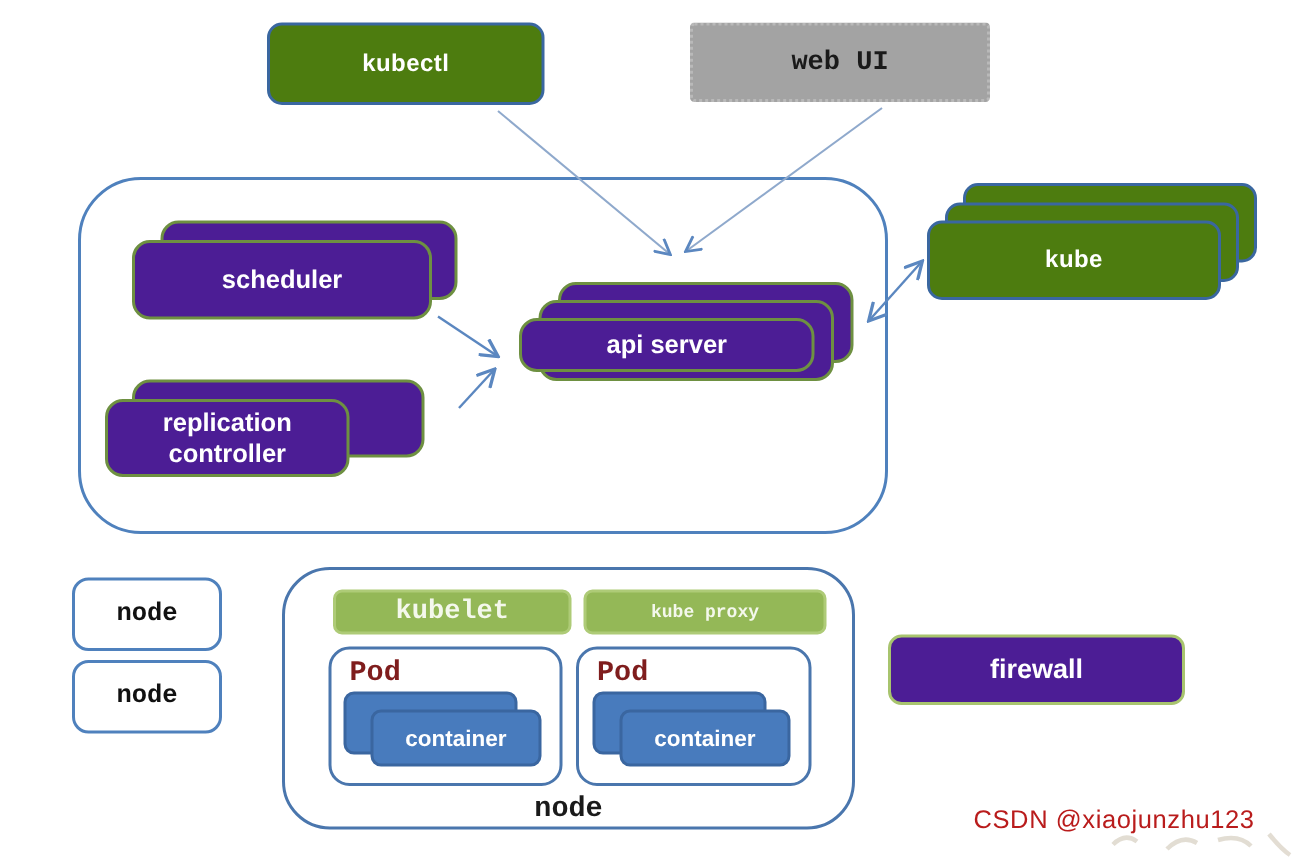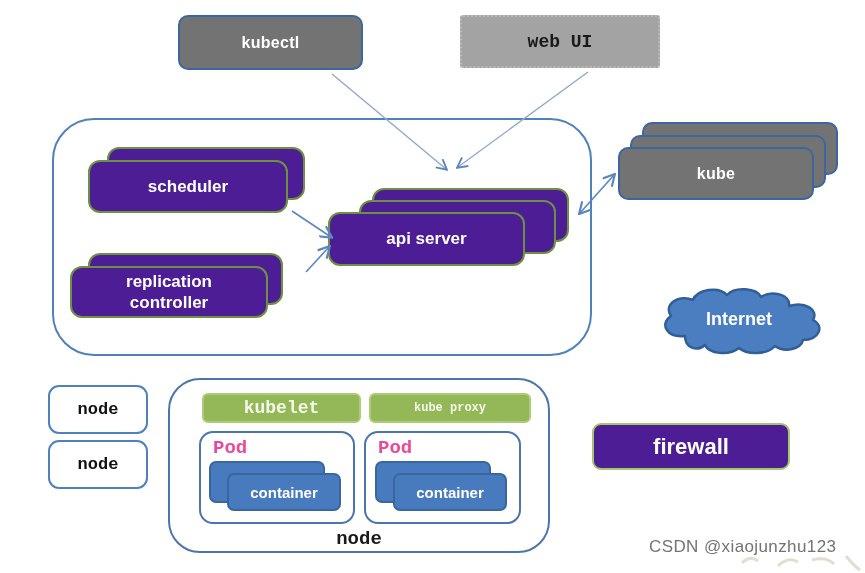--- a/index.html
+++ b/index.html
@@ -3,21 +3,21 @@
 <meta charset="utf-8">
 <style>
   html,body{margin:0;padding:0;background:#ffffff;}
   #canvas{
     position:relative;width:865px;height:573px;background:#ffffff;overflow:hidden;
     font-family:"Liberation Sans", sans-serif;
   }
   .abs{position:absolute;}
   
   .blue-box{
-    background:#737373;border:2px solid #3a67a0;border-radius:10px;
+    background:#4d7c0f;border:2px solid #3a67a0;border-radius:10px;
     color:#ffffff;display:flex;align-items:center;justify-content:center;
     font-size:16px;font-weight:600;letter-spacing:.3px;box-sizing:border-box;
   }
   .green-box{
     background:#4c1d95;border:2px solid #6e9041;border-radius:12px;
     color:#ffffff;display:flex;align-items:center;justify-content:center;
     font-size:17px;font-weight:600;box-sizing:border-box;text-align:center;line-height:1.25;
   }
   .green-flat{
     background:#94b857;border:2px solid #aecb77;border-radius:6px;
@@ -38,28 +38,28 @@
   .node-small{
     background:#ffffff;border:2.5px solid #4f81bd;border-radius:11px;box-sizing:border-box;
     display:flex;align-items:center;justify-content:center;
     font-family:"Liberation Mono", monospace;font-weight:bold;font-size:17px;color:#111;
   }
   .pod-box{
     border:2px solid #4a76ad;border-radius:14px;background:#ffffff;box-sizing:border-box;
   }
   .pod-title{
     position:absolute;top:4px;left:12px;
-    font-family:"Liberation Mono", monospace;font-weight:bold;font-size:19px;color:#ec4899;
+    font-family:"Liberation Mono", monospace;font-weight:bold;font-size:19px;color:#7f1d1d;
   }
   .container-box{
     background:#487bbd;border:2px solid #3a66a0;border-radius:7px;box-sizing:border-box;
     color:#ffffff;display:flex;align-items:center;justify-content:center;font-size:15px;font-weight:600;
   }
   .watermark{
-    color:#737373;font-size:17px;letter-spacing:.4px;white-space:nowrap;
+    color:#b91c1c;font-size:17px;letter-spacing:.4px;white-space:nowrap;
   }
   svg.overlay{position:absolute;left:0;top:0;pointer-events:none;}
 </style>
 </head>
 <body>
 
 <div id="canvas">
 
   <div class="abs blue-box" style="left:178px;top:15px;width:185px;height:55px;">
     <span>kubectl</span>
@@ -70,55 +70,49 @@
   </div>
 
   <div class="abs outline-box" style="left:52px;top:118px;width:540px;height:238px;"></div>
 
   <div class="abs green-box" style="left:107px;top:147px;width:198px;height:53px;"></div>
   <div class="abs green-box" style="left:88px;top:160px;width:200px;height:53px;">
     <span>scheduler</span>
   </div>
 
   <div class="abs green-box" style="left:88px;top:253px;width:195px;height:52px;"></div>
-  <div class="abs green-box" style="left:70px;top:266px;width:198px;height:52px;padding:0 30px;">
+  <div class="abs green-box" style="left:70px;top:266px;width:163px;height:52px;padding:0 30px;">
     <span>replication controller</span>
   </div>
 
   <div class="abs green-box" style="left:372px;top:188px;width:197px;height:54px;"></div>
   <div class="abs green-box" style="left:359px;top:200px;width:197px;height:54px;"></div>
-  <div class="abs green-box" style="left:328px;top:212px;width:197px;height:54px;">
+  <div class="abs green-box" style="left:346px;top:212px;width:197px;height:36px;">
     <span>api server</span>
   </div>
 
   <div class="abs blue-box" style="left:642px;top:122px;width:196px;height:53px;"></div>
   <div class="abs blue-box" style="left:630px;top:135px;width:196px;height:53px;"></div>
   <div class="abs blue-box" style="left:618px;top:147px;width:196px;height:53px;">
     <span>kube</span>
   </div>
 
-  <div class="abs" style="left:655px;top:286px;width:168px;height:70px;">
-    <svg width="168" height="70" viewBox="0 0 168 70">
-      <path d="M30,50 C12,52 4,38 16,30 C8,18 24,8 38,14 C42,3 64,0 72,9 C80,0 102,2 106,11 C116,4 136,8 134,20 C150,15 164,24 158,34 C170,40 164,54 148,54 C146,63 130,67 120,60 C112,69 92,69 84,62 C74,70 54,68 50,59 C42,66 30,62 30,50 Z" fill="#4a7ec0" stroke="#2f5e99" stroke-width="2.5" stroke-linejoin="round"></path>
-    </svg>
-    <span class="abs" style="left:0;top:0;width:168px;height:66px;display:flex;align-items:center;justify-content:center;color:#fff;font-size:18px;font-weight:600;">Internet</span>
-  </div>
 
-  <div class="abs green-box" style="left:592px;top:423px;width:198px;height:47px;border-radius:9px;border-color:#a8c46e;font-size:22px;">
+  <div class="abs green-box" style="left:592px;top:423px;width:198px;height:47px;border-radius:9px;border-color:#a8c46e;font-size:18px;">
     <span>firewall</span>
   </div>
 
   <div class="abs node-small" style="left:48px;top:385px;width:100px;height:49px;">
     <span>node</span>
   </div>
   <div class="abs node-small" style="left:48px;top:440px;width:100px;height:49px;">
     <span>node</span>
   </div>
 
-  <div class="abs outline-box" style="left:168px;top:378px;width:382px;height:175px;border-radius:32px;border-width:2px;border-color:#4a76ad;">
+  <div class="abs outline-box" style="left:188px;top:378px;width:382px;height:175px;border-radius:32px;border-width:2px;border-color:#4a76ad;">
 
     <div class="abs green-flat" style="left:32px;top:13px;width:159px;height:30px;">
       <span class="mono-label" style="color:#f4f8ec;font-size:18px;">kubelet</span>
     </div>
 
     <div class="abs green-flat" style="left:199px;top:13px;width:162px;height:30px;">
       <span class="mono-label" style="color:#f4f8ec;font-size:12px;">kube proxy</span>
     </div>
 
     <div class="abs pod-box" style="left:29px;top:51px;width:156px;height:93px;">

